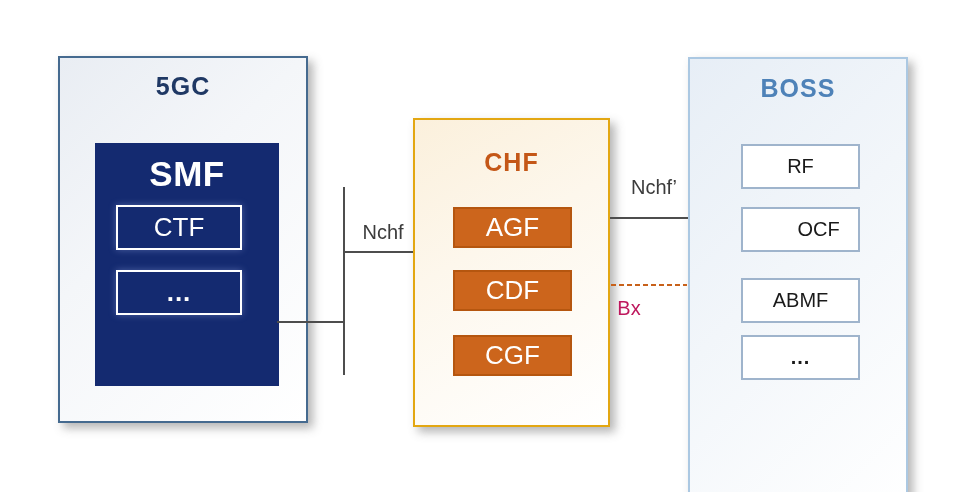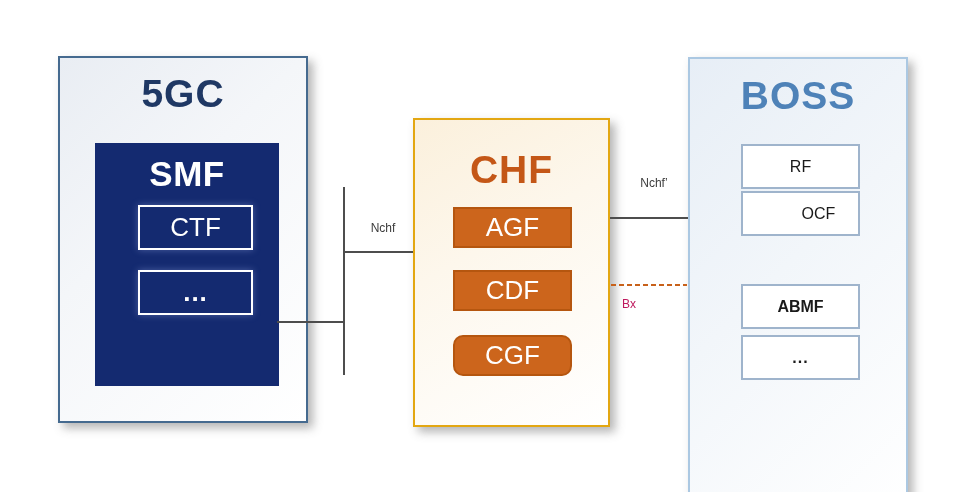--- a/index.html
+++ b/index.html
@@ -25,21 +25,21 @@
     box-shadow: 5px 5px 9px rgba(90,90,90,0.45);
   }
   .panel-boss {
     left: 688px; top: 57px; width: 220px; height: 462px;
     border: 2px solid #ABC8E2;
     background: linear-gradient(135deg, #E7EEF6 0%, #F2F6FA 45%, #FFFFFF 100%);
     box-shadow: 5px 5px 9px rgba(90,90,90,0.45);
   }
   .panel-title {
     text-align: center;
-    font-size: 39px;
+    font-size: 25px;
     font-weight: bold;
     letter-spacing: 1px;
   }
   .title-5gc  { margin-top: 14px; color: #1F3864; }
   .title-chf  { margin-top: 28px; color: #C45717; }
   .title-boss { margin-top: 15px; color: #4E82B8; }
 
   .smf {
     position: absolute; left: 35px; top: 85px; width: 184px; height: 243px;
     background: #142A70;
@@ -49,53 +49,53 @@
     color: #ffffff; font-weight: bold; font-size: 35px;
     text-align: center; margin-top: 11px; letter-spacing: 0.5px;
   }
   .item {
     position: absolute;
     box-sizing: border-box;
     display: flex; align-items: center; justify-content: center;
     font-size: 26px;
   }
   .smf-item {
-    left: 43px; width: 115px; height: 45px;
+    left: 21px; width: 126px; height: 45px;
     border: 2px solid #ffffff;
     color: #ffffff;
     box-shadow: 0 0 7px rgba(180,195,255,0.35);
   }
   .chf-item {
     left: 38px; width: 119px; height: 41px;
     background: #CC651C;
     border: 2px solid #B5560F;
     color: #ffffff;
   }
   .boss-item {
     left: 51px; width: 119px; height: 45px;
     background: #ffffff;
     border: 2px solid #9FB4CC;
     color: #1A1A1A;
-    font-size: 16px;
+    font-size: 20px;
   }
   .ellipsis { font-weight: bold; letter-spacing: 1px; }
 
   .line { position: absolute; background: #4D4D4D; z-index: 3; }
   .vline-bus   { left: 343px; top: 187px; width: 2px; height: 188px; }
   .hline-nchf  { left: 344px; top: 251px; width: 69px; height: 2px; }
   .hline-smf   { left: 277px; top: 321px; width: 67px; height: 2px; }
   .hline-nchfp { left: 610px; top: 217px; width: 78px; height: 2px; }
   .dash-bx {
     position: absolute; z-index: 3;
     left: 611px; top: 284px; width: 76px; height: 2px;
     background: repeating-linear-gradient(90deg, #C8611A 0px, #C8611A 5px, transparent 5px, transparent 8px);
   }
   .lbl {
     position: absolute; z-index: 4;
-    font-size: 12px; color: #3C3C3C; text-align: center;
+    font-size: 20px; color: #3C3C3C; text-align: center;
   }
   .lbl-nchf  { left: 352px; top: 221px; width: 62px; }
   .lbl-nchfp { left: 621px; top: 176px; width: 66px; }
   .lbl-bx    { left: 609px; top: 297px; width: 40px; color: #be185d; }
 </style>
 </head>
 <body>
 
 <div class="canvas">
 
@@ -113,34 +113,34 @@
   </div>
 
   <div class="panel panel-chf">
     <div class="panel-title title-chf">CHF</div>
     <div class="item chf-item" style="top: 87px;">
       <span>AGF</span>
     </div>
     <div class="item chf-item" style="top: 150px;">
       <span>CDF</span>
     </div>
-    <div class="item chf-item" style="top: 215px; border-radius: 10px;">
+    <div class="item chf-item" style="top: 215px;">
       <span>CGF</span>
     </div>
   </div>
 
   <div class="panel panel-boss">
     <div class="panel-title title-boss">BOSS</div>
     <div class="item boss-item" style="top: 85px;">
       <span>RF</span>
     </div>
-    <div class="item boss-item" style="top: 132px; padding-left: 36px;">
+    <div class="item boss-item" style="top: 148px; padding-left: 36px;">
       <span>OCF</span>
     </div>
-    <div class="item boss-item" style="top: 225px; font-weight: bold;">
+    <div class="item boss-item" style="top: 219px;">
       <span>ABMF</span>
     </div>
     <div class="item boss-item" style="top: 276px;">
       <span class="ellipsis">...</span>
     </div>
   </div>
 
   <div class="line vline-bus"></div>
   <div class="line hline-nchf"></div>
   <div class="line hline-smf"></div>

